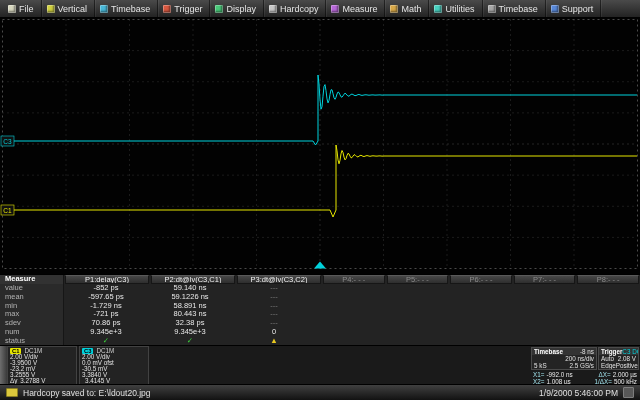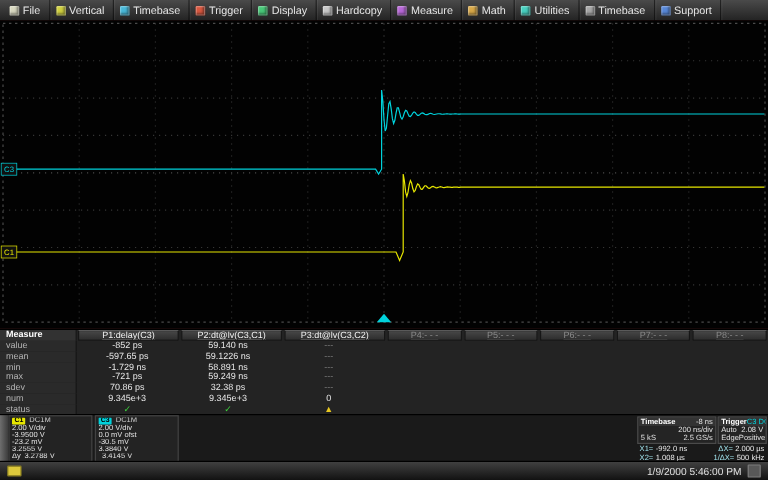--- a/index.html
+++ b/index.html
@@ -1,18 +1,18 @@
 <!DOCTYPE html>
 <html><head>
 <meta charset="utf-8">
 <style>
   html,body{margin:0;padding:0;}
   body{width:640px;height:400px;overflow:hidden;background:#000;
        font-family:"Liberation Sans","DejaVu Sans",sans-serif;}
-  .screen{position:relative;width:640px;height:400px;background:#7f1d1d;overflow:hidden;}
+  .screen{position:relative;width:640px;height:400px;background:#a3a3a3;overflow:hidden;}
 
   
   .menubar{position:absolute;top:0;left:0;width:640px;height:17px;
     background:linear-gradient(#4a4a4a,#232323);border-bottom:1px solid #000;
     display:flex;align-items:stretch;padding-left:3px;}
   .menu-item{display:flex;align-items:center;gap:3px;padding:0 7px 0 5px;
     font-size:9px;color:#e6e6e6;border-right:1px solid rgba(0,0,0,.5);
     box-shadow:1px 0 0 rgba(255,255,255,.06);cursor:default;white-space:nowrap;}
   .menu-icon{width:8px;height:8px;border-radius:1px;flex:0 0 auto;
     box-shadow:inset 0 0 0 1px rgba(255,255,255,.28), inset -2px -2px 2px rgba(0,0,0,.45);}
@@ -26,21 +26,21 @@
   .mrow{display:flex;height:8.85px;align-items:stretch;}
   .mc{font-size:7.5px;line-height:8.8px;text-align:center;white-space:nowrap;
     overflow:hidden;color:#e8e8e8;box-sizing:border-box;}
   .c-label{width:64px;flex:0 0 auto;}
   .c-p{width:84px;flex:0 0 auto;}
   .c-s{flex:1;}
   .mlabel{text-align:left;padding-left:5px;color:#b2b2b2;background:#2a2a2a;
     border-right:1px solid #161616;}
   .mtitle{color:#ffffff;font-weight:bold;background:#323232;}
   .mhead{background:linear-gradient(#474747,#2e2e2e);border:1px solid #161616;
-    border-top-color:#5a5a5a;border-radius:1px;margin:0 1px;color:#f2f2f2;text-decoration:underline;}
+    border-top-color:#5a5a5a;border-radius:1px;margin:0 1px;color:#f2f2f2;}
   .mhead.dim{color:#8a8a8a;}
   .dim{color:#7d7d7d;}
 
   
   .bottom{position:absolute;top:345px;left:0;width:640px;height:39px;background:#1a1a1a;
     border-top:1px solid #000;}
   .lstrip{position:absolute;left:0;top:0;width:7px;height:39px;
     background:linear-gradient(90deg,#6e6e6e,#3a3a3a);border-right:1px solid #222;}
   .chanbox{position:absolute;top:0;height:39px;width:70px;background:#232323;
     border:1px solid #424242;box-sizing:border-box;font-size:6.3px;line-height:6.05px;
@@ -195,21 +195,21 @@
         <div class="mc c-p dim">---</div>
         <div class="mc c-s"></div>
         <div class="mc c-s"></div>
         <div class="mc c-s"></div>
         <div class="mc c-s"></div>
         <div class="mc c-s"></div>
       </div>
       <div class="mrow">
         <div class="mc c-label mlabel">max</div>
         <div class="mc c-p">-721 ps</div>
-        <div class="mc c-p">59.249 ns</div>
+        <div class="mc c-p">80.443 ns</div>
         <div class="mc c-p dim">---</div>
         <div class="mc c-s"></div>
         <div class="mc c-s"></div>
         <div class="mc c-s"></div>
         <div class="mc c-s"></div>
         <div class="mc c-s"></div>
       </div>
       <div class="mrow">
         <div class="mc c-label mlabel">sdev</div>
         <div class="mc c-p">70.86 ps</div>
@@ -326,18 +326,19 @@
         <span class="xpair">
           <span class="xl">1/ΔX=</span>
           <span>500 kHz</span>
         </span>
       </div>
     </div>
   </div>
 
   <div class="statusbar">
     <span class="hc-icon"></span>
+    <span>Hardcopy saved to: E:\ldout20.jpg</span>
     <span class="spacer"></span>
     <span>1/9/2000 5:46:00 PM</span>
     <span class="corner-icon"></span>
   </div>
 
 </div>
 
 </body></html>

